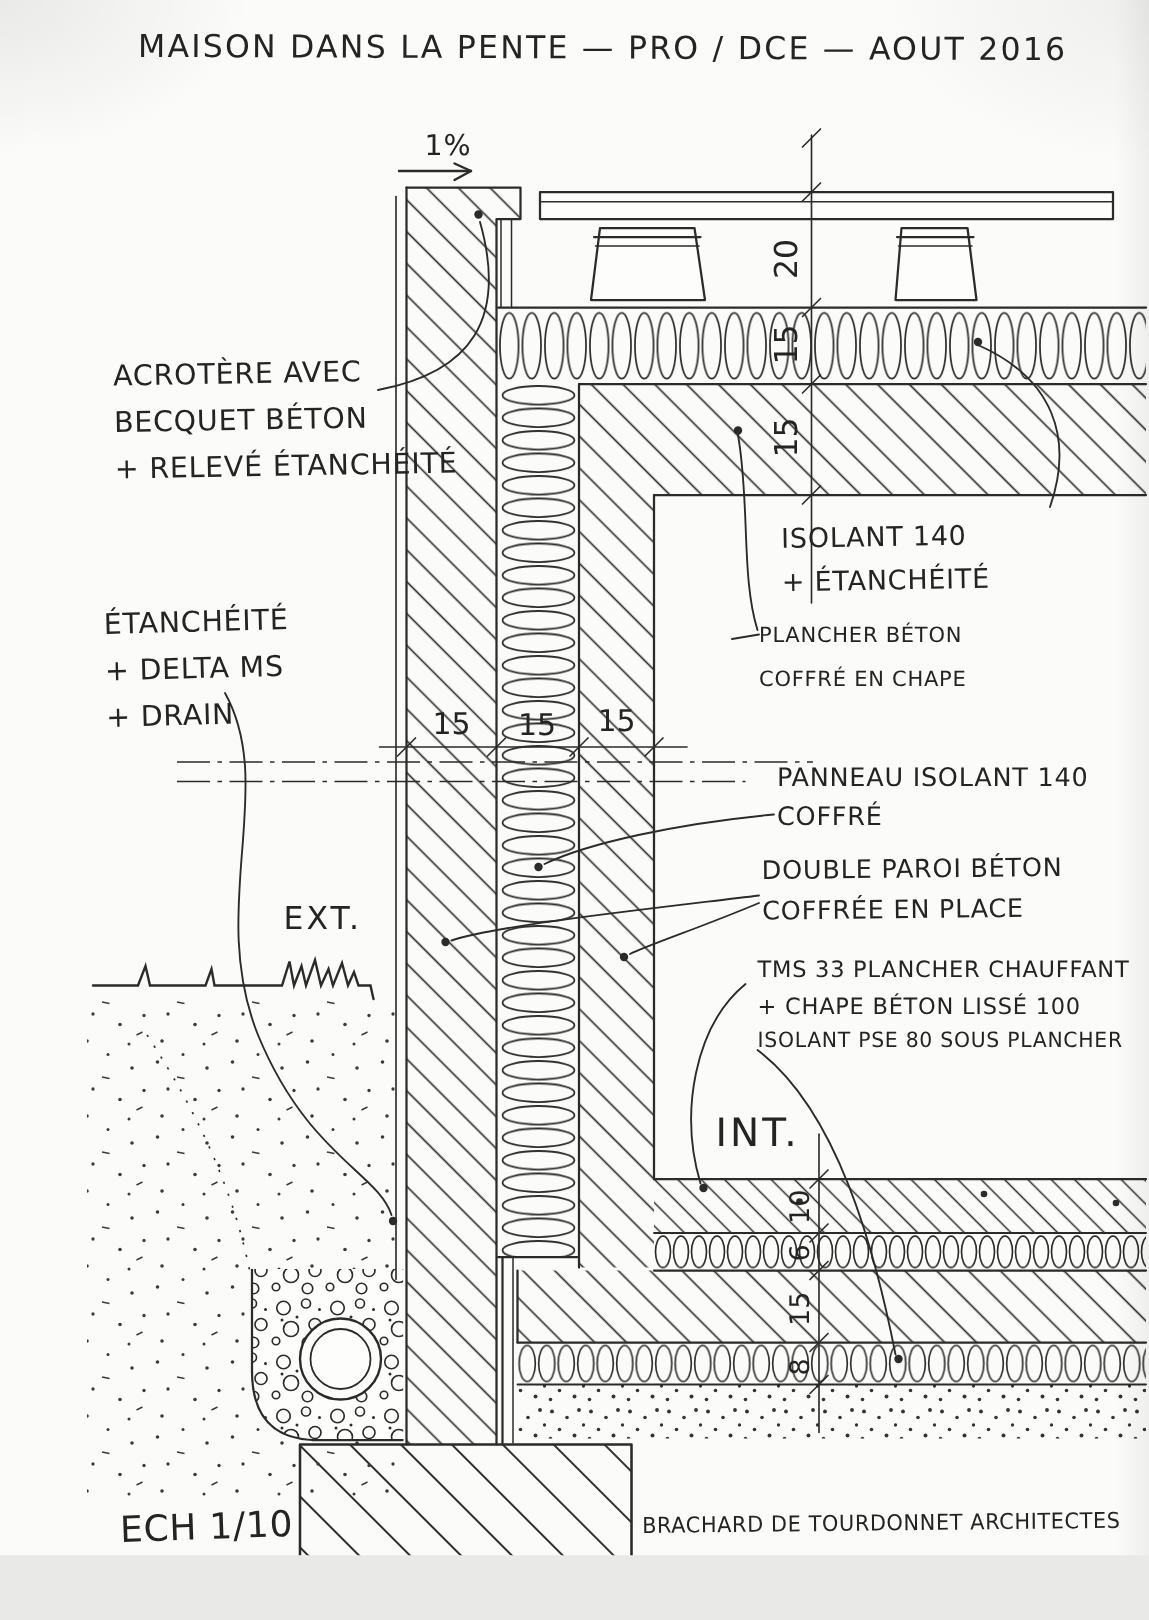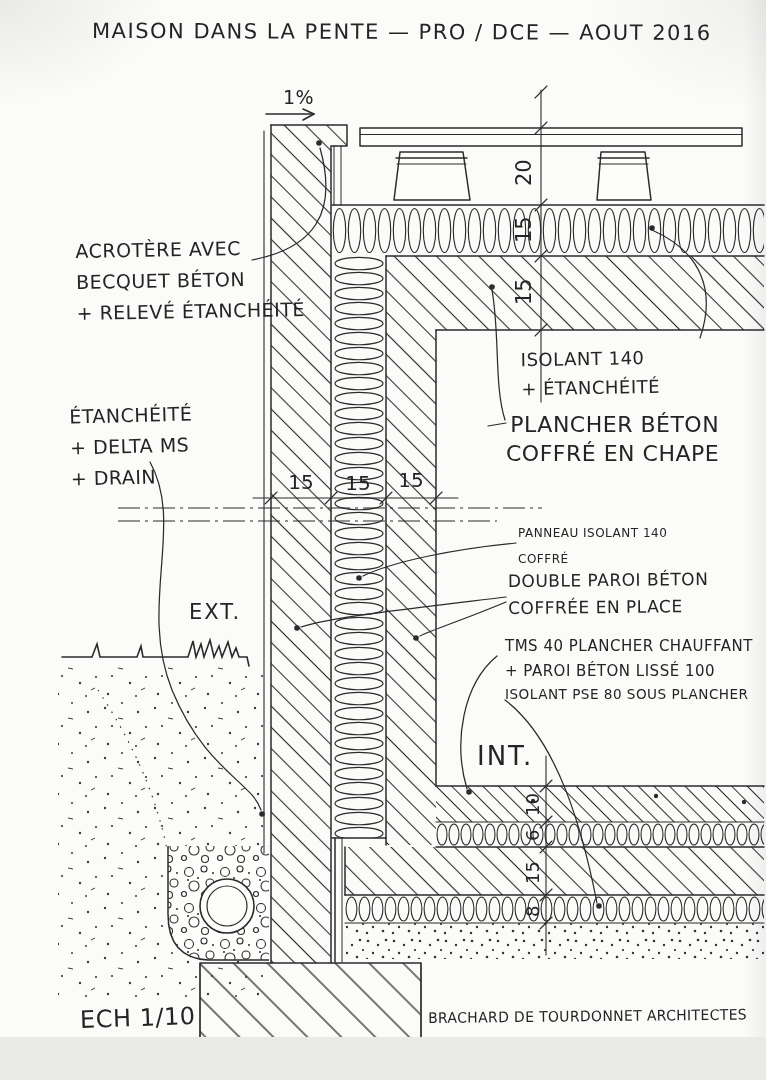--- a/index.html
+++ b/index.html
@@ -17,22 +17,22 @@
   }
   svg.draw{position:absolute;left:0;top:0;z-index:1;}
   .note{
     position:absolute;z-index:10;white-space:nowrap;
     color:#242424;letter-spacing:.5px;font-weight:normal;
   }
   .title{font-size:21px;letter-spacing:1.5px;transform:rotate(.2deg);}
   .n-acrotere{left:76px;top:234px;font-size:19px;line-height:31px;transform:rotate(-1deg);}
   .n-etancheite{left:70px;top:400px;font-size:19px;line-height:31px;transform:rotate(-1.5deg);}
   .n-isolant-toiture{left:521px;top:344px;font-size:18px;line-height:29px;transform:rotate(-1deg);}
-  .n-plancher-haut{left:506px;top:410px;font-size:22px;line-height:29px;text-align:right;}
-  .n-panneau{left:518px;top:520px;font-size:12px;line-height:26px;}
+  .n-plancher-haut{left:506px;top:410px;font-size:14px;line-height:29px;}
+  .n-panneau{left:518px;top:506px;font-size:17px;line-height:26px;}
   .n-double-paroi{left:508px;top:567px;font-size:17px;line-height:27px;transform:rotate(-.6deg);}
   .n-tms{left:505px;top:634px;font-size:15px;line-height:25px;}
   .n-pse{left:505px;top:686px;font-size:14px;transform:scaleX(.97);transform-origin:left top;}
   .n-ext{left:189px;top:600px;font-size:21px;letter-spacing:2px;text-align:center;}
   .n-int{left:477px;top:741px;font-size:26px;letter-spacing:2px;}
   .n-ech{left:80px;top:1004px;font-size:24px;transform:rotate(-2deg);}
   .n-sig{left:428px;top:1010px;font-size:14.5px;letter-spacing:.4px;transform:scaleX(.96) rotate(-.6deg);transform-origin:left top;}
   .n-slope{left:283px;top:86px;font-size:19px;}
 </style>
 </head>
@@ -275,22 +275,22 @@
   <div>PANNEAU ISOLANT 140</div>
   <div>COFFRÉ</div>
 </div>
 
 <div class="note n-double-paroi">
   <div>DOUBLE PAROI BÉTON</div>
   <div>COFFRÉE EN PLACE</div>
 </div>
 
 <div class="note n-tms">
-  <div>TMS 40 PLANCHER CHAUFFANT</div>
-  <div>+ PAROI BÉTON LISSÉ 100</div>
+  <div>TMS 33 PLANCHER CHAUFFANT</div>
+  <div>+ CHAPE BÉTON LISSÉ 100</div>
 </div>
 
 <div class="note n-pse">ISOLANT PSE 80 SOUS PLANCHER</div>
 
 <div class="note n-ext">EXT.</div>
 <div class="note n-int">INT.</div>
 
 <div class="note n-ech">ECH 1/10</div>
 <div class="note n-sig">BRACHARD DE TOURDONNET ARCHITECTES</div>
 

